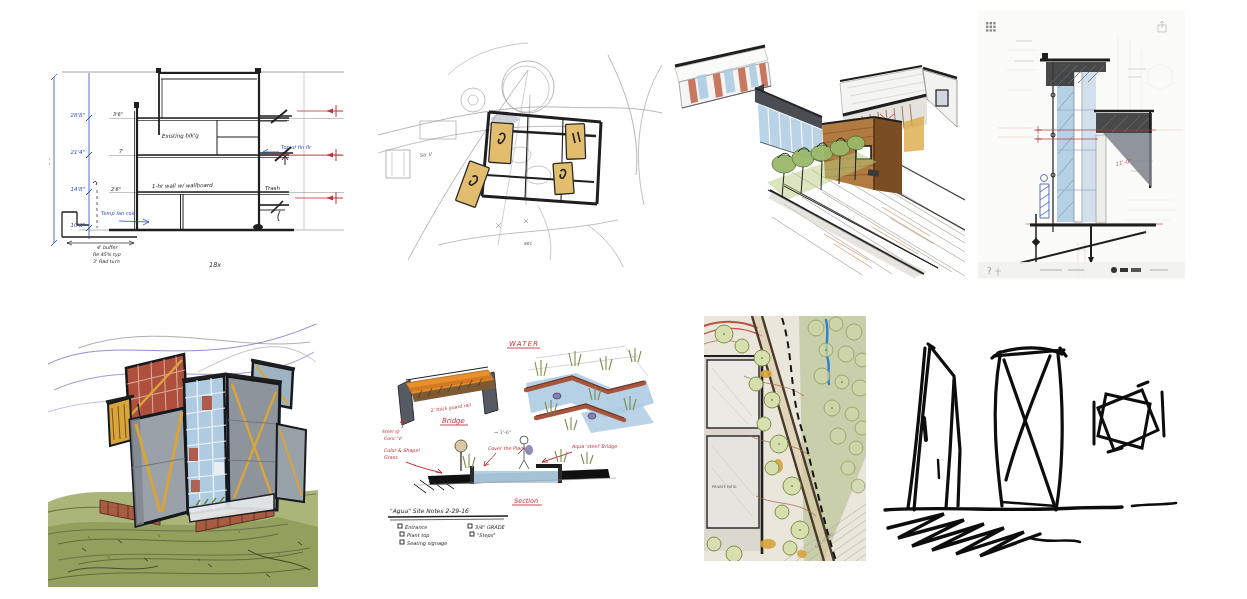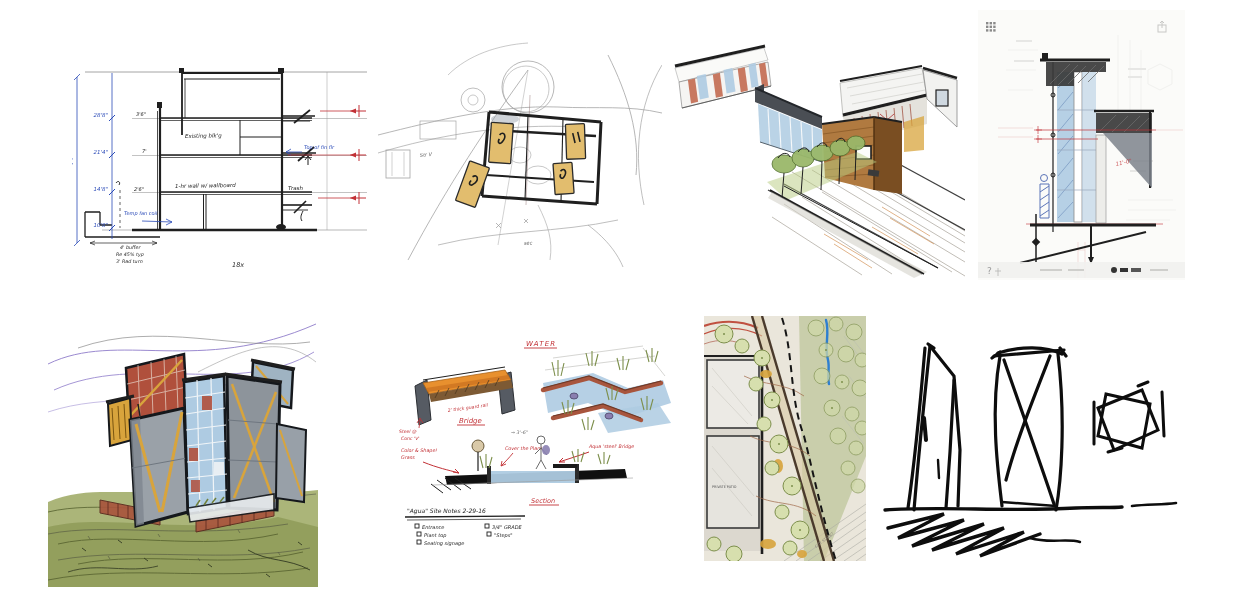--- a/index.html
+++ b/index.html
@@ -22,21 +22,21 @@
   .fWood{fill:var(--wood);}
   .fTree{fill:var(--tree);}
   .fRust{fill:var(--rust);}
   .fGold{fill:var(--gold);}
 </style>
 </head>
 <body>
 
 <div class="canvas">
 
-  <figure class="tile" style="left:72px;top:15px;width:295px;height:260px">
+  <figure class="tile" style="left:49px;top:15px;width:295px;height:260px">
     <svg viewBox="0 0 295 260">
       <g>
         <line x1="13" y1="57" x2="295" y2="57" class="sP" stroke-width="0.9"></line>
         <line x1="60" y1="103.5" x2="295" y2="103.5" class="sP" stroke-width="0.6"></line>
         <line x1="60" y1="140.5" x2="295" y2="140.5" class="sP" stroke-width="0.6"></line>
         <line x1="60" y1="177.5" x2="295" y2="177.5" class="sP" stroke-width="0.6"></line>
         <line x1="30" y1="215" x2="295" y2="215" class="sP" stroke-width="0.7"></line>
         <line x1="255" y1="57" x2="255" y2="215" class="sP" stroke-width="0.5"></line>
       </g>
       <g>
@@ -550,21 +550,21 @@
         <line x1="136" y1="94" x2="136" y2="82" class="sI" stroke-width="1.5"></line>
       </g>
       <g stroke="#3c4428" fill="none">
         <path d="M200,238 C220,250 240,246 262,258" stroke-width="1"></path>
         <path d="M20,260 C50,250 80,262 110,254" stroke-width="0.9"></path>
         <path d="M34,236 l4,3 M96,246 l4,3 M160,252 l4,3 M218,262 l4,3 M250,230 l4,3 M70,228 l4,3"></path>
       </g>
     </svg>
   </figure>
 
-  <figure class="tile" style="left:393px;top:328px;width:280px;height:235px">
+  <figure class="tile" style="left:376px;top:328px;width:280px;height:235px">
     <svg viewBox="0 0 280 235">
       <g>
         <text x="133" y="18" font-size="7" class="tR hw" letter-spacing="1.2">WATER</text>
         <line x1="131" y1="20" x2="164" y2="20" class="sR" stroke-width="0.9"></line>
       </g>
       <g>
         <polygon points="22,58 34,52 38,92 26,97" fill="#565b63" stroke="#2b2e33" stroke-width="1"></polygon>
         <polygon points="105,48 118,44 122,82 109,86" fill="#565b63" stroke="#2b2e33" stroke-width="1"></polygon>
         <polygon points="30,55 112,42 118,52 36,66" fill="#e8902e" stroke="#a86318" stroke-width="0.8"></polygon>
         <polygon points="33,60 115,47 117,51 35,64" fill="#c96f1f" opacity="0.7"></polygon>

